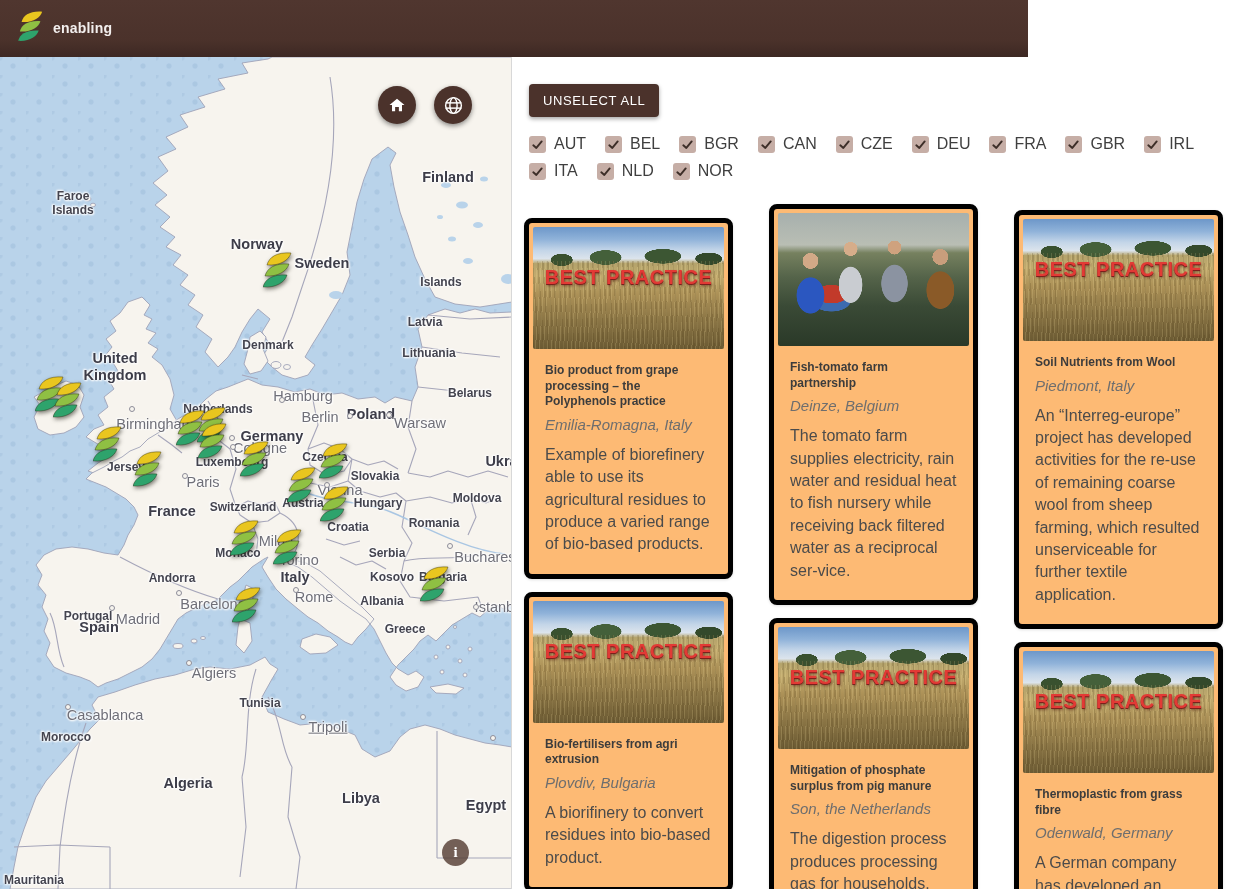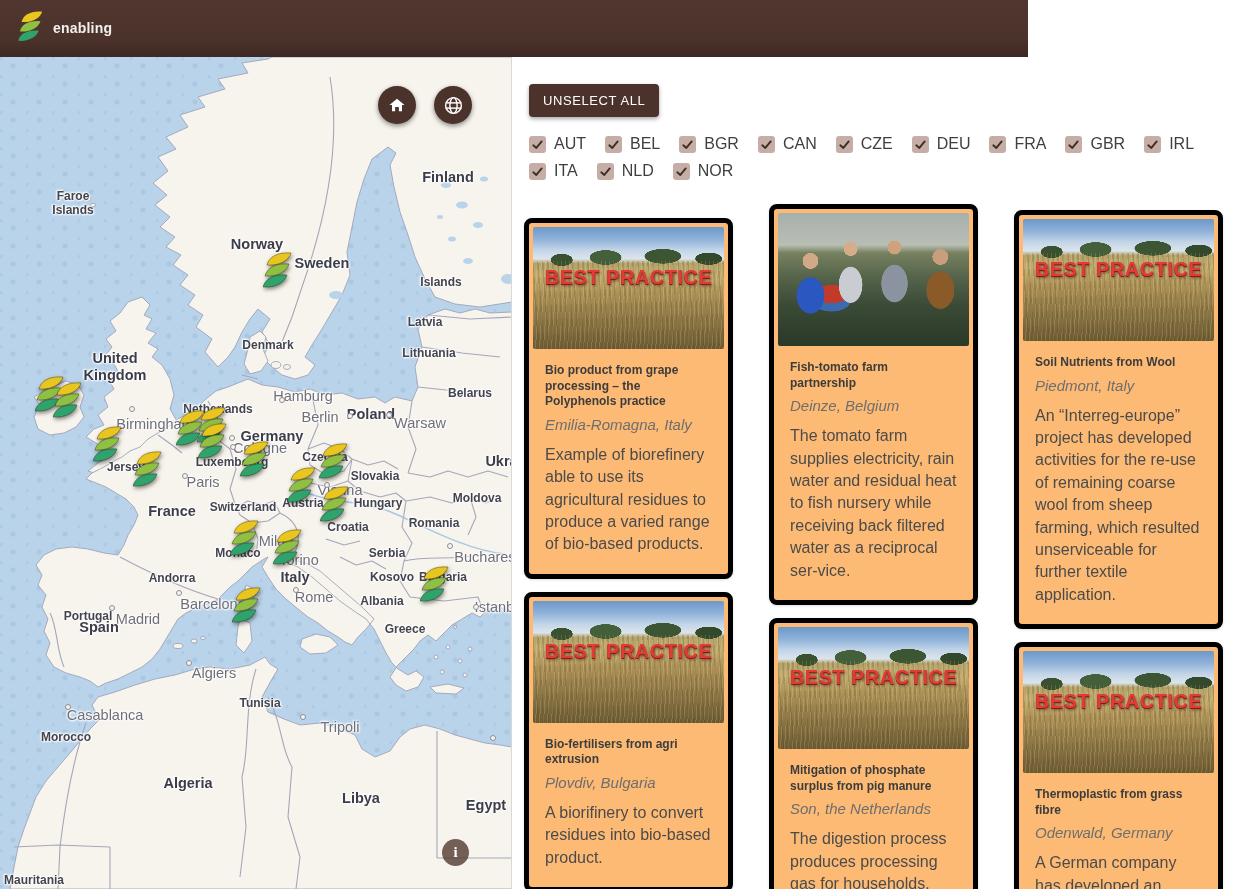--- a/index.html
+++ b/index.html
@@ -231,21 +231,21 @@
         <div class="mlabel city" style="left: 500px; top: 550px;">Istanbul</div>
         <div class="mlabel country-sm" style="left: 172px; top: 522px;">Andorra</div>
         <div class="mlabel city" style="left: 213px; top: 547px;">Barcelona</div>
         <div class="mlabel country-sm" style="left: 405px; top: 573px;">Greece</div>
         <div class="mlabel country-sm" style="left: 64px; top: 560px; margin-left: 24px;">Portugal</div>
         <div class="mlabel city" style="left: 138px; top: 562px;">Madrid</div>
         <div class="mlabel country-lg" style="left: 99px; top: 570px;">Spain</div>
         <div class="mlabel city" style="left: 214px; top: 616px;">Algiers</div>
         <div class="mlabel city" style="left: 105px; top: 658px;">Casablanca</div>
         <div class="mlabel country-sm" style="left: 260px; top: 647px;">Tunisia</div>
-        <div class="mlabel city" style="left: 340px; top: 670px;">Tripoli</div>
+        <div class="mlabel city" style="left: 328px; top: 670px; text-decoration: underline;">Tripoli</div>
         <div class="mlabel country-sm" style="left: 66px; top: 681px;">Morocco</div>
         <div class="mlabel country-lg" style="left: 188px; top: 726px;">Algeria</div>
         <div class="mlabel country-lg" style="left: 361px; top: 741px;">Libya</div>
         <div class="mlabel country-lg" style="left: 486px; top: 748px;">Egypt</div>
         <div class="mlabel country-sm" style="left: 34px; top: 824px;">Mauritania</div>
         <div class="cdot" style="left: 132px; top: 352px;"></div>
         <div class="cdot" style="left: 282px; top: 343px;"></div>
         <div class="cdot" style="left: 350px; top: 359px;"></div>
         <div class="cdot" style="left: 389px; top: 358px;"></div>
         <div class="cdot" style="left: 217px; top: 353px;"></div>

